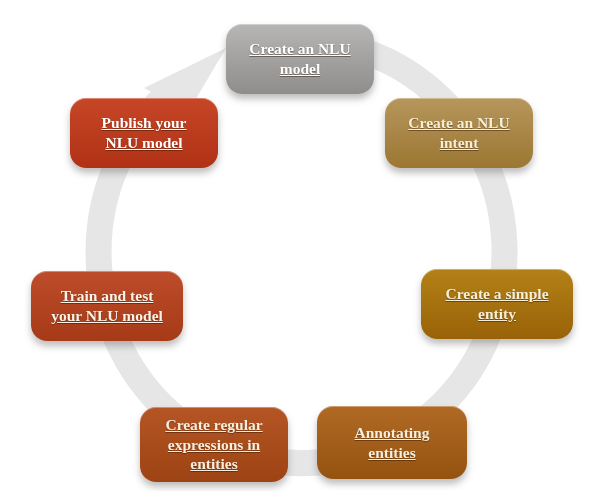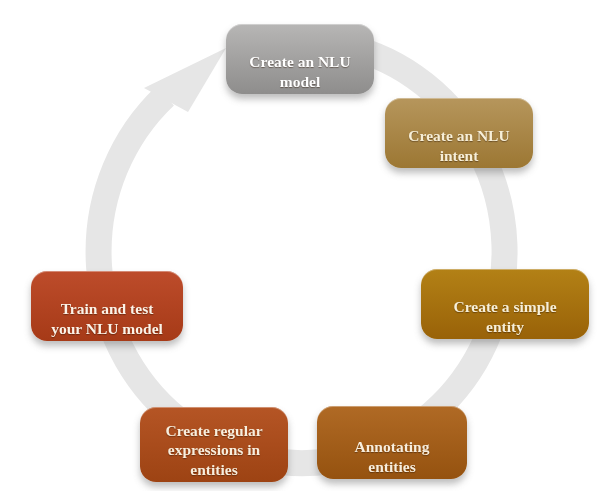--- a/index.html
+++ b/index.html
@@ -19,36 +19,37 @@
     position: absolute;
     left: 0;
     top: 0;
     z-index: 0;
   }
   .step {
     position: absolute;
     z-index: 1;
     border-radius: 16px;
     display: flex;
-    align-items: flex-end;
+    align-items: center;
     justify-content: center;
     text-align: center;
     font-weight: bold;
     font-size: 15.5px;
     line-height: 1.28;
     white-space: pre-line;
     padding: 2px 8px;
     box-sizing: border-box;
     box-shadow: 0 5px 7px rgba(110, 110, 110, 0.45),
                 inset 0 1px 0 rgba(255, 255, 255, 0.35);
     text-shadow: 0 1px 1px rgba(40, 20, 5, 0.45);
+    text-decoration: underline;
   }
   .step-1 { left: 226px; top: 24px;  width: 148px; height: 70px; }
   .step-2 { left: 385px; top: 98px;  width: 148px; height: 70px; }
-  .step-3 { left: 421px; top: 269px; width: 168px; height: 70px; }
+  .step-3 { left: 421px; top: 269px; width: 152px; height: 70px; }
   .step-4 { left: 317px; top: 406px; width: 150px; height: 73px; }
   .step-5 { left: 140px; top: 407px; width: 148px; height: 75px; }
   .step-6 { left: 31px;  top: 271px; width: 152px; height: 70px; }
   .step-7 { left: 70px;  top: 98px;  width: 148px; height: 70px; }
 </style>
 </head>
 <body>
 
 <div class="canvas">
 
@@ -81,14 +82,18 @@
     <span>Create regular
 expressions in
 entities</span>
   </div>
 
   <div class="step step-6" style="background: linear-gradient(rgb(189, 76, 43) 0%, rgb(166, 58, 23) 100%); color: rgb(252, 243, 232);">
     <span>Train and test
 your NLU model</span>
   </div>
 
+  <div class="step step-7" style="background: linear-gradient(rgb(199, 70, 40) 0%, rgb(176, 49, 20) 100%); color: rgb(255, 255, 255);">
+    <span>Publish your
+NLU model</span>
+  </div>
 
 </div>
 
 </body></html>

